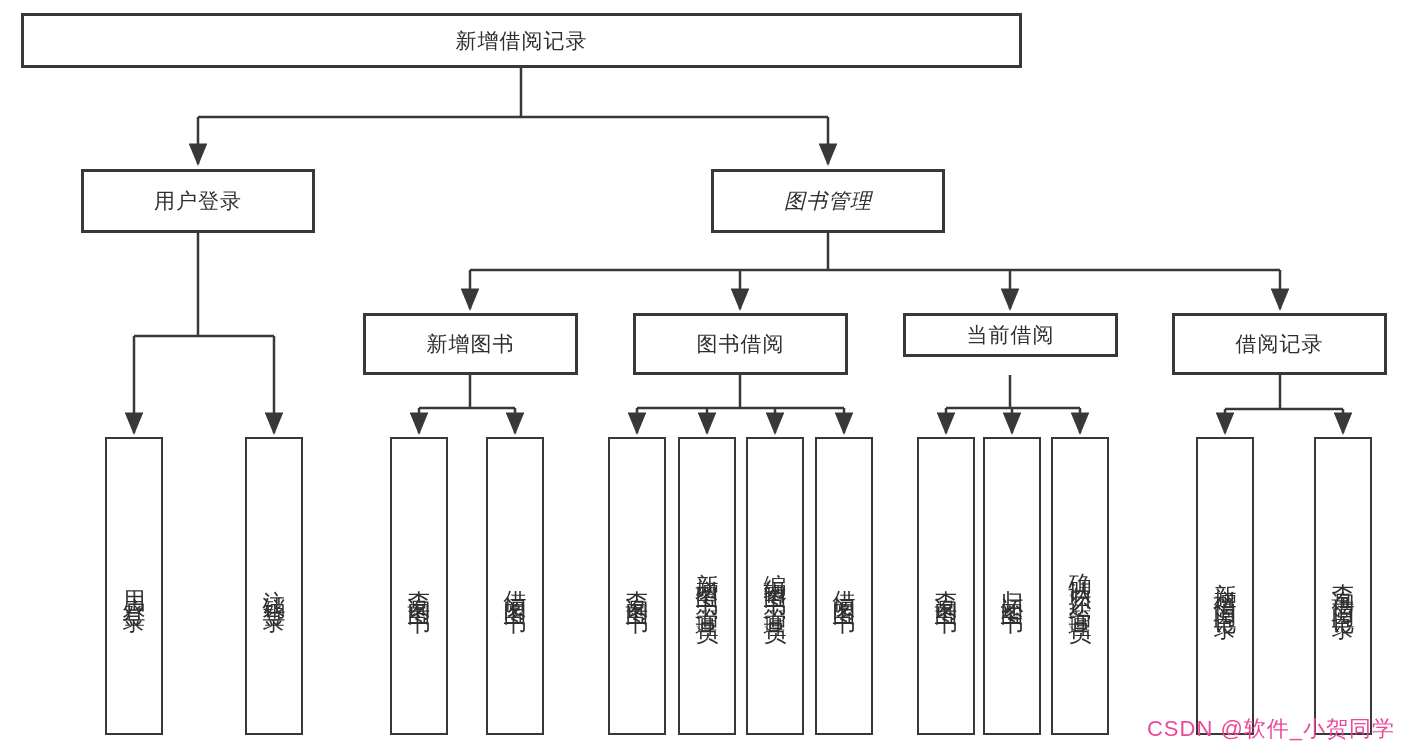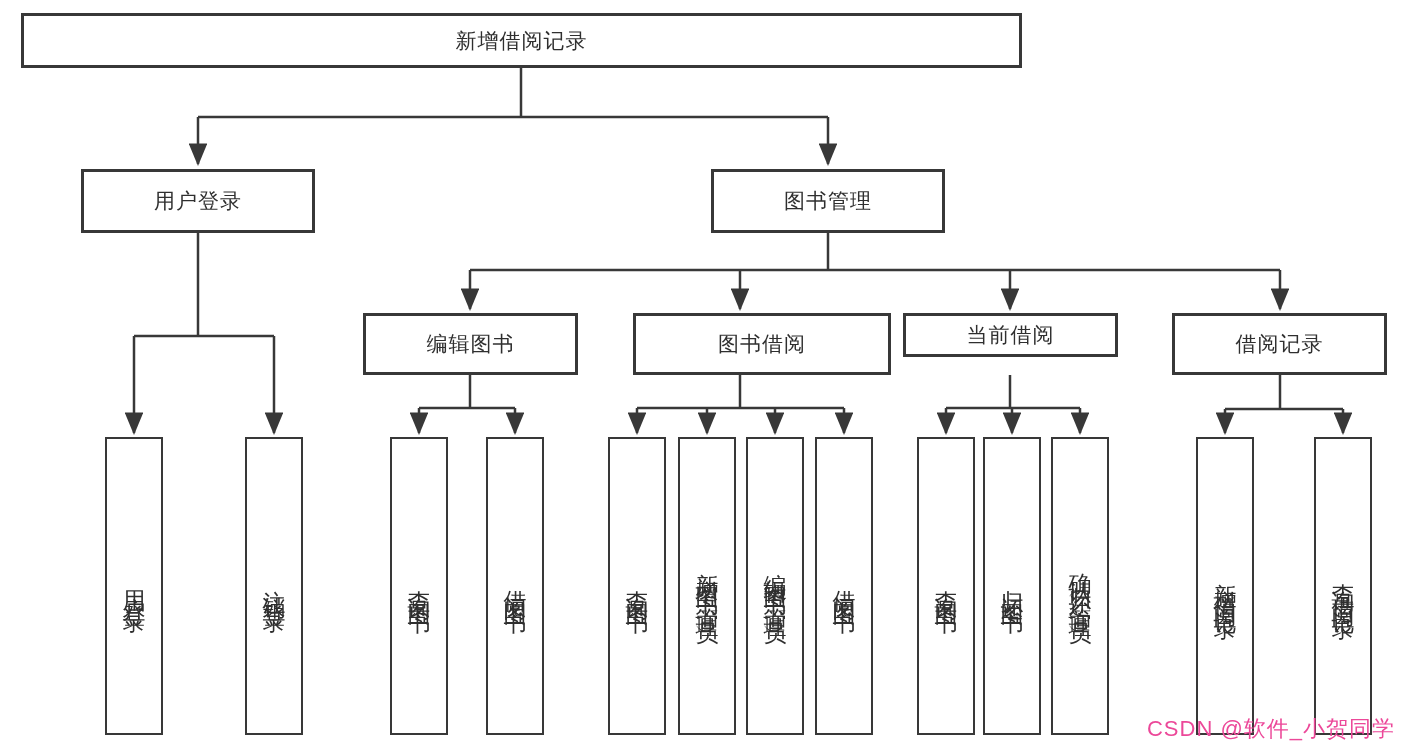--- a/index.html
+++ b/index.html
@@ -51,25 +51,25 @@
     letter-spacing: 7px;
     line-height: 1;
     white-space: nowrap;
   }
 
   
   #n-root { left: 21px; top: 13px; width: 1001px; height: 55px; }
 
   
   #n-user-login { left: 81px;  top: 169px; width: 234px; height: 64px; }
-  #n-book-mgmt  { left: 711px; top: 169px; width: 234px; height: 64px; }
+  #n-book-mgmt  { left: 711px; top: 169px; width: 234px; height: 64px; font-style: italic; }
 
   
   #n-new-book-rec   { left: 363px;  top: 313px; width: 215px; height: 62px; }
-  #n-book-borrow    { left: 633px;  top: 313px; width: 258px; height: 62px; }
+  #n-book-borrow    { left: 633px;  top: 313px; width: 215px; height: 62px; }
   #n-current-borrow { left: 903px;  top: 313px; width: 215px; height: 44px; }
   #n-borrow-records { left: 1172px; top: 313px; width: 215px; height: 62px; }
 
   
   #l-user-login          { left: 105px; }
   #l-logout              { left: 245px; }
   #l-query-books-rec     { left: 390px; }
   #l-borrow-books-rec    { left: 486px; }
   #l-query-books-borrow  { left: 608px; }
   #l-add-book            { left: 678px; }
@@ -163,21 +163,21 @@
   </div>
 
   <div class="node" id="n-user-login">
     <span class="hlabel">用户登录</span>
   </div>
   <div class="node" id="n-book-mgmt">
     <span class="hlabel">图书管理</span>
   </div>
 
   <div class="node" id="n-new-book-rec">
-    <span class="hlabel">编辑图书</span>
+    <span class="hlabel">新增图书</span>
   </div>
   <div class="node" id="n-book-borrow">
     <span class="hlabel">图书借阅</span>
   </div>
   <div class="node" id="n-current-borrow">
     <span class="hlabel">当前借阅</span>
   </div>
   <div class="node" id="n-borrow-records">
     <span class="hlabel">借阅记录</span>
   </div>

